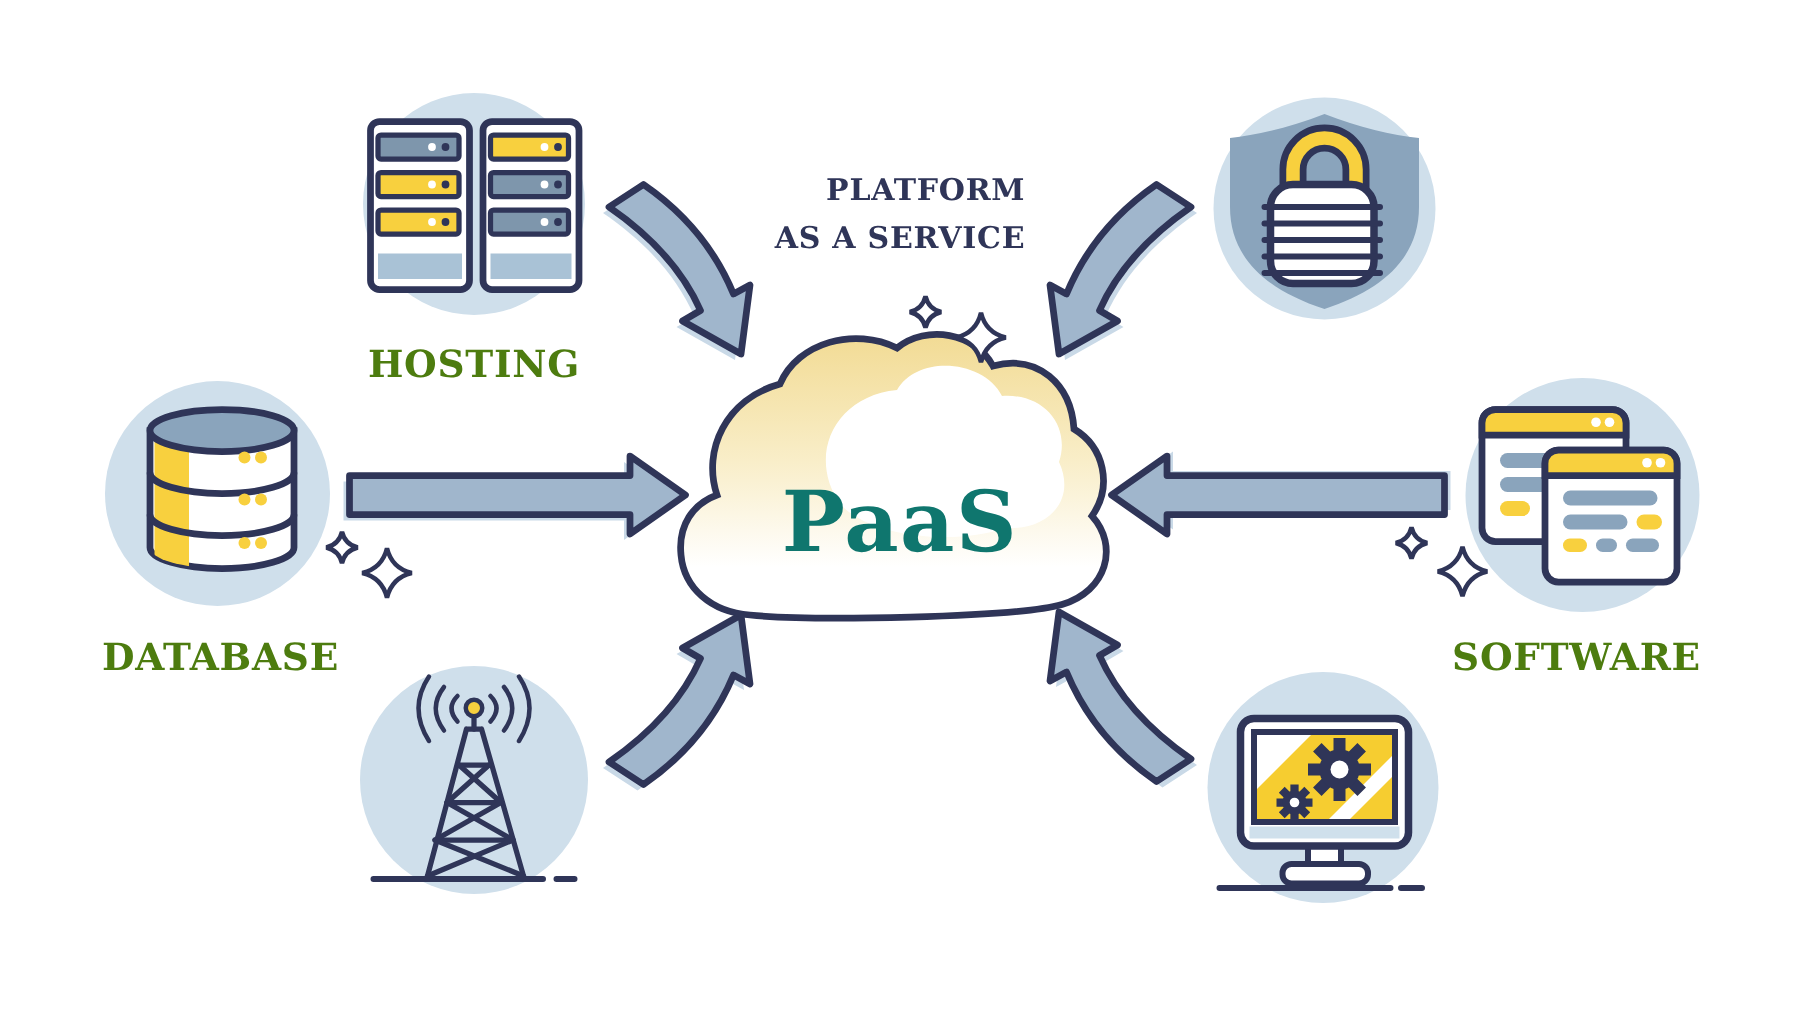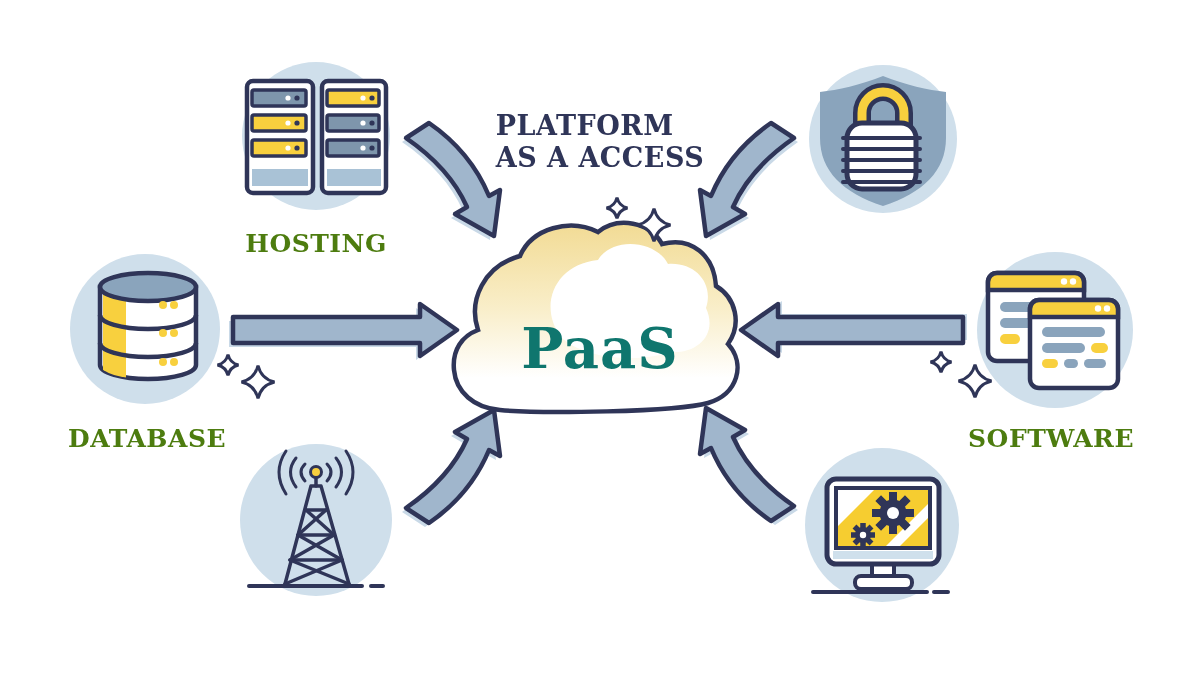--- a/index.html
+++ b/index.html
@@ -1,22 +1,22 @@
 <!DOCTYPE html>
 <html><head>
 <meta charset="utf-8">
 <style>
   html,body{margin:0;padding:0;background:#ffffff;}
   .stage{position:relative;width:1200px;height:675px;background:#ffffff;overflow:hidden;
          font-family:"DejaVu Serif","Liberation Serif",serif;}
   .stage svg{position:absolute;left:0;top:0;}
   .label{position:absolute;transform:translate(-50%,-50%);font-weight:700;font-size:25px;
          color:#4d7c0f;letter-spacing:.5px;white-space:nowrap;}
-  .title{position:absolute;left:600px;top:142px;transform:translate(-50%,-50%);text-align:left;
-         font-weight:700;font-size:27px;line-height:32px;color:#2f3558;letter-spacing:.5px;white-space:nowrap;}
+  .title{position:absolute;left:600px;top:142px;transform:translate(-50%,-50%);text-align:right;
+         font-weight:700;font-size:20px;line-height:32px;color:#2f3558;letter-spacing:.5px;white-space:nowrap;}
   .paas{position:absolute;left:600px;top:348px;transform:translate(-50%,-50%);
         font-weight:700;font-size:56px;color:#0f766e;letter-spacing:1px;}
 </style>
 </head>
 <body>
 
 <div class="stage">
 
 <svg width="1200" height="675" viewBox="0 0 1200 675">
   <defs>
@@ -215,21 +215,21 @@
     <use href="#spkL" transform="translate(654,225)"></use>
     <use href="#spkS" transform="translate(228,365)"></use>
     <use href="#spkL" transform="translate(258,382)"></use>
     <use href="#spkS" transform="translate(941,362)"></use>
     <use href="#spkL" transform="translate(975,381)"></use>
   </g>
 </svg>
 
   <div class="title">
     <div>PLATFORM</div>
-    <div>AS A ACCESS</div>
+    <div>AS A SERVICE</div>
   </div>
 
   <div class="paas">PaaS</div>
 
   <div class="label" style="left:316px;top:243px">HOSTING</div>
   <div class="label" style="left:1051px;top:438px">SOFTWARE</div>
   <div class="label" style="left:147px;top:438px">DATABASE</div>
 
 </div>
 

